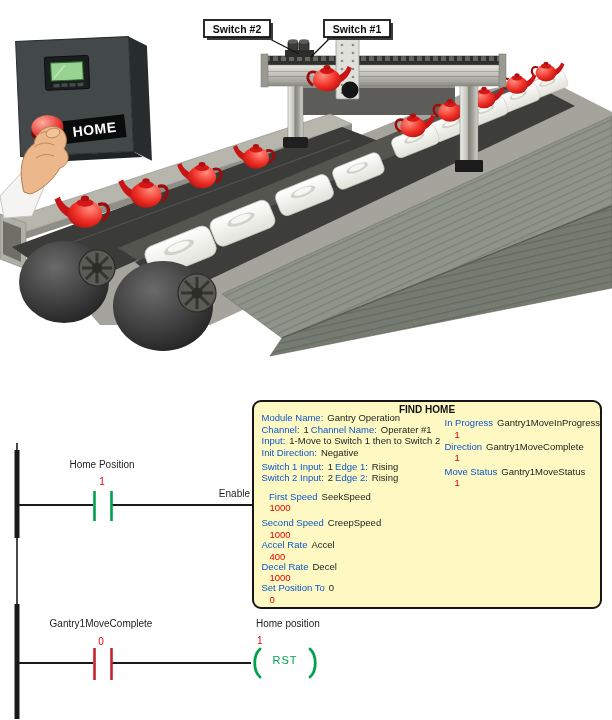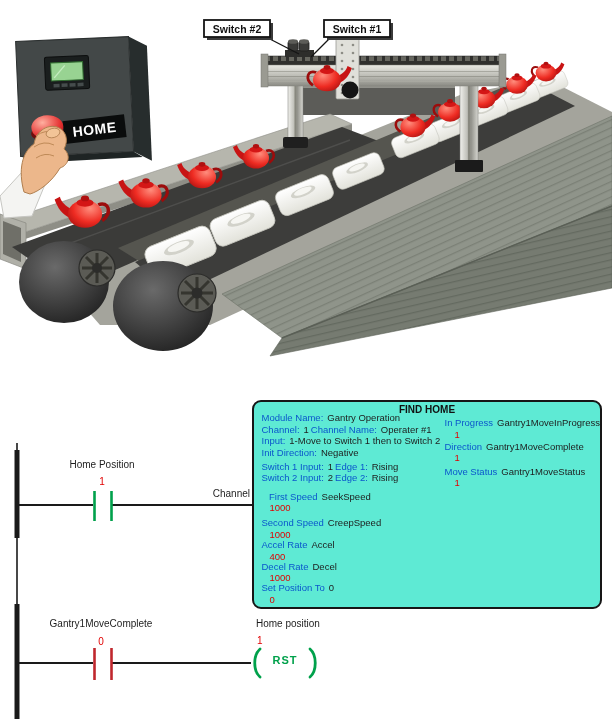--- a/index.html
+++ b/index.html
@@ -4,23 +4,23 @@
 <style>
   html,body{margin:0;padding:0;background:#fff}
   .app{position:relative;width:612px;height:720px;background:#fff;overflow:hidden;
        font-family:"Liberation Sans",sans-serif}
   .scene-svg,.wires{position:absolute;left:0;top:0}
   
   .lt{position:absolute;font-size:10px;color:#1d1d1d;white-space:nowrap;line-height:1}
   .ctr{text-align:center}
   .rt{text-align:right}
   .red{color:#E10000}
-  .grn{color:#00A14B;font-weight:bold;font-size:11px;letter-spacing:1px}
+  .grn{color:#00A14B;font-weight:normal;font-size:11px;letter-spacing:1px}
   
-  .fb{position:absolute;left:252px;top:400px;width:350px;height:209px;background:#5eead4;
+  .fb{position:absolute;left:252px;top:400px;width:350px;height:209px;background:#fef9c3;
       border:2.5px solid #161616;border-radius:9px;box-sizing:border-box}
   .fb .t{position:absolute;left:0;right:0;top:2px;text-align:center;font-weight:bold;
          font-size:10px;color:#111}
   .fb .p{position:absolute;font-size:9.5px;line-height:1;white-space:nowrap}
   .lbl{color:#0B57CC}
   .val{color:#1d1d1d;margin-left:4px}
   .lbl2{color:#0B57CC;margin-left:2px}
   .num{color:#E10000}
   
   .co-t{font:bold 10.5px "Liberation Sans",sans-serif;fill:#111}
@@ -276,21 +276,21 @@
       <line x1="111.5" y1="648" x2="111.5" y2="680"></line>
     </g>
     <g stroke="#00A14B" stroke-width="2.8" fill="none" stroke-linecap="round">
       <path d="M260,649 C253,655 253,671 260,677"></path>
       <path d="M310,649 C317,655 317,671 310,677"></path>
     </g>
   </svg>
 
   <div class="lt ctr" style="left:50px;top:460px;width:104px">Home Position</div>
   <div class="lt ctr red" style="left:50px;top:477px;width:104px">1</div>
-  <div class="lt rt" style="left:180px;top:489px;width:70px">Channel</div>
+  <div class="lt rt" style="left:180px;top:489px;width:70px">Enable</div>
 
   <div class="lt ctr" style="left:28px;top:619px;width:146px">Gantry1MoveComplete</div>
   <div class="lt ctr red" style="left:28px;top:637px;width:146px">0</div>
   <div class="lt" style="left:256px;top:619px">Home position</div>
   <div class="lt red" style="left:257px;top:636px">1</div>
   <div class="lt ctr grn" style="left:266px;top:655px;width:38px">RST</div>
 
   <div class="fb">
     <div class="t">FIND HOME</div>
 

